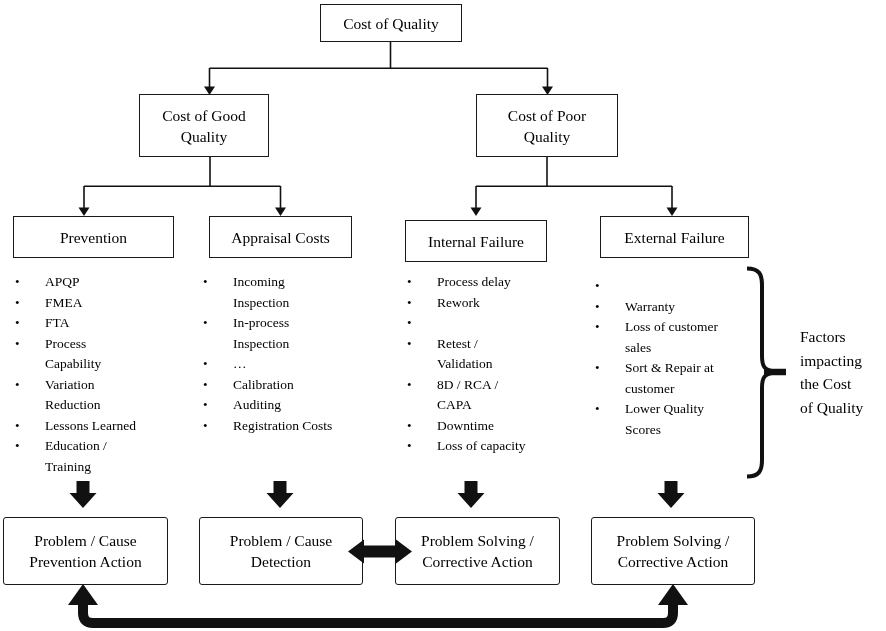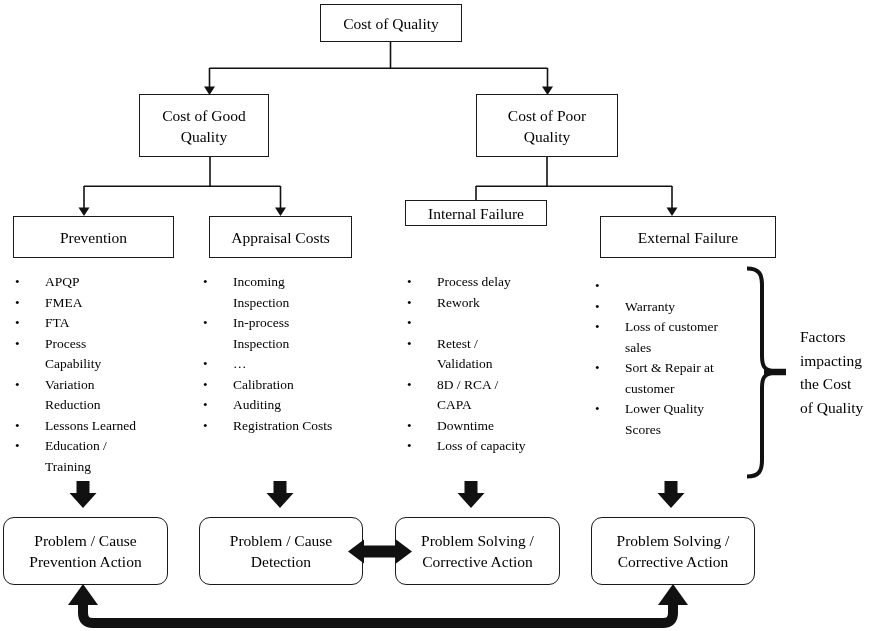--- a/index.html
+++ b/index.html
@@ -10,21 +10,21 @@
   }
   svg.layer{position:absolute;left:0;top:0;pointer-events:none;}
   .under{z-index:1;}
   .over{z-index:3;}
   .node{
     position:absolute;box-sizing:border-box;z-index:2;
     border:1.5px solid #1a1a1a;background:#ffffff;
     display:flex;align-items:center;justify-content:center;
     text-align:center;font-size:15.5px;line-height:21px;white-space:pre-line;
   }
-  .action{border-radius:11px;}
+  .action{border-radius:3px;}
   .list{
     position:absolute;z-index:2;font-size:13.5px;line-height:20.5px;
   }
   .li-row{display:grid;grid-template-columns:30px 1fr;}
   .li-bullet{font-size:13px;}
   .li-text{white-space:pre-line;}
   .annotation{
     position:absolute;z-index:2;font-size:15.5px;line-height:23.5px;
     white-space:pre-line;
   }
@@ -64,23 +64,23 @@
   <div class="node" style="left:139px;top:94px;width:130px;height:63px;">Cost of Good
 Quality</div>
 
   <div class="node" style="left:476px;top:94px;width:142px;height:63px;">Cost of Poor
 Quality</div>
 
   <div class="node" style="left:13px;top:216px;width:161px;height:42px;">Prevention</div>
 
   <div class="node" style="left:209px;top:216px;width:143px;height:42px;">Appraisal Costs</div>
 
-  <div class="node" style="left:405px;top:200px;width:142px;height:26px;">Internal Failure</div>
-
-  <div class="node" style="left:600px;top:216px;width:176px;height:42px;">External Failure</div>
+  <div class="node" style="left:405px;top:220px;width:142px;height:42px;">Internal Failure</div>
+
+  <div class="node" style="left:600px;top:216px;width:149px;height:42px;">External Failure</div>
 
   <div class="list" style="left:15px;top:272px;width:170px;">
       <div class="li-row">
         <span class="li-bullet">•</span>
         <span class="li-text">APQP</span>
       </div>
       <div class="li-row">
         <span class="li-bullet">•</span>
         <span class="li-text">FMEA</span>
       </div>

